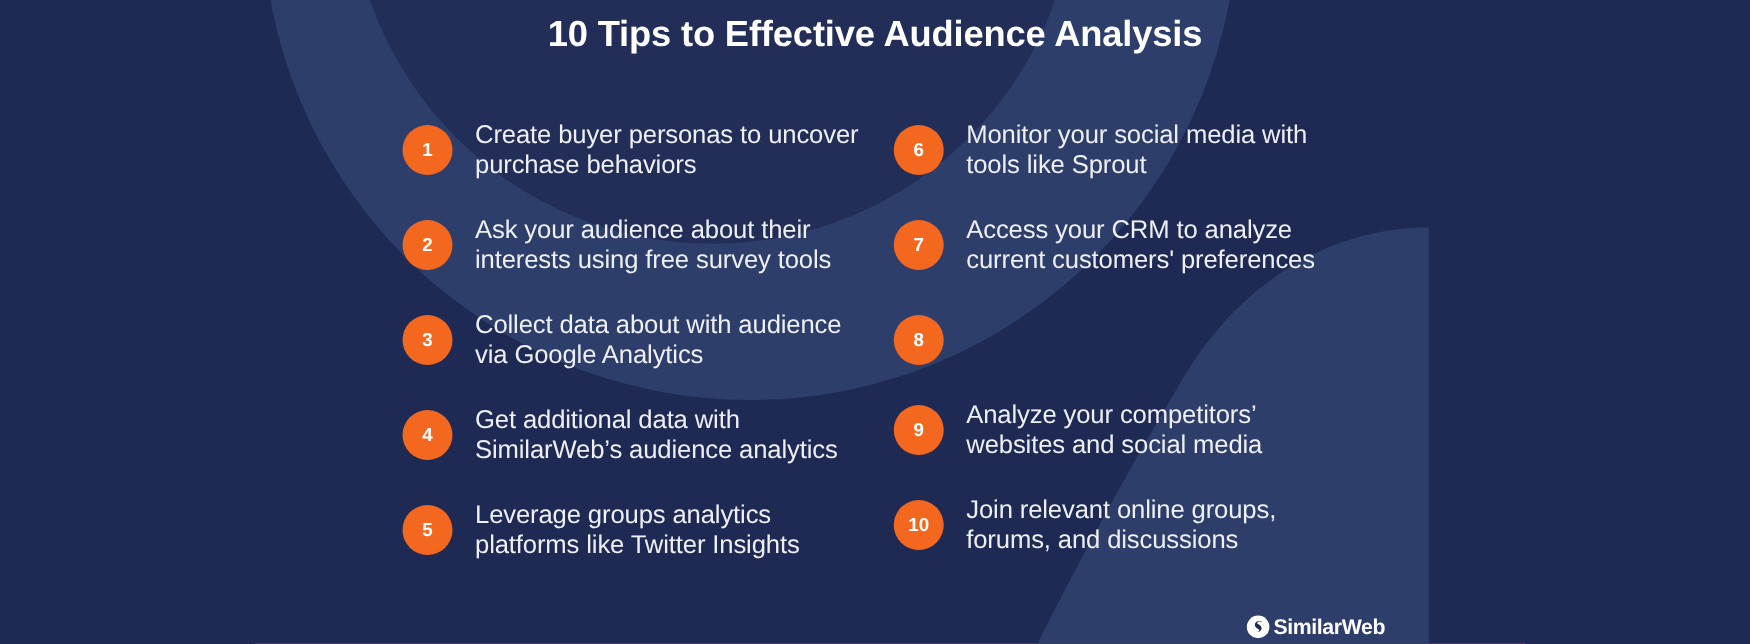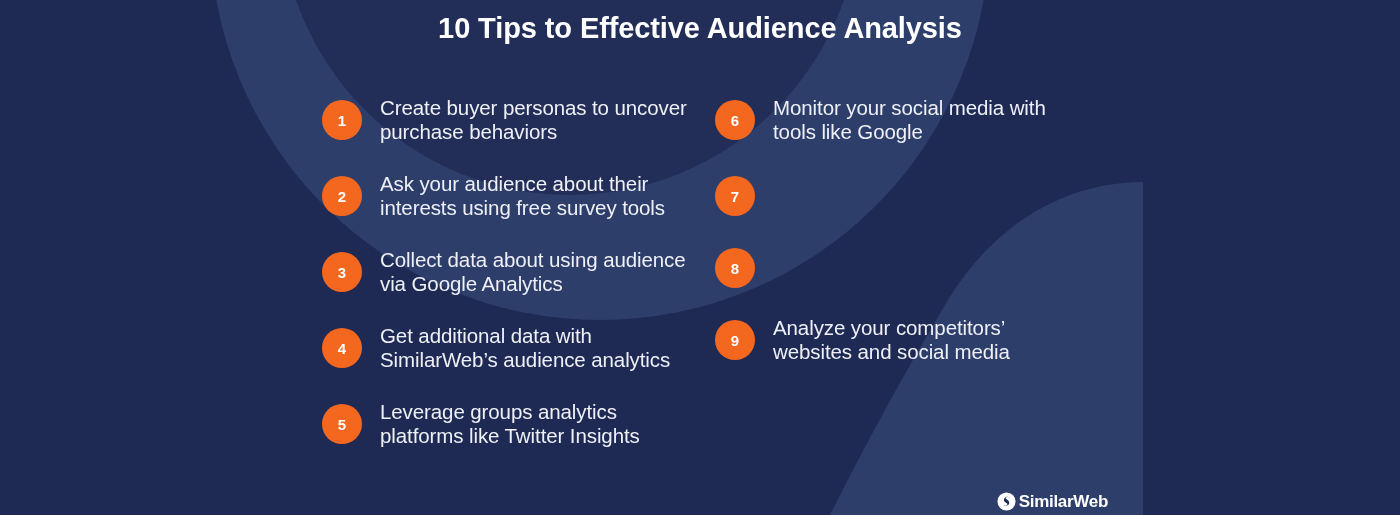--- a/index.html
+++ b/index.html
@@ -138,46 +138,51 @@
       <div class="tip">
         <div class="badge">1</div>
         <div class="tip-text">Create buyer personas to uncover purchase behaviors</div>
       </div>
       <div class="tip">
         <div class="badge">2</div>
         <div class="tip-text">Ask your audience about their interests using free survey tools</div>
       </div>
       <div class="tip">
         <div class="badge">3</div>
-        <div class="tip-text">Collect data about using audience via Google Analytics</div>
+        <div class="tip-text">Collect data about with audience via Google Analytics</div>
       </div>
       <div class="tip">
         <div class="badge">4</div>
         <div class="tip-text">Get additional data with SimilarWeb’s audience analytics</div>
       </div>
       <div class="tip">
         <div class="badge">5</div>
         <div class="tip-text">Leverage groups analytics platforms like Twitter Insights</div>
       </div>
     </div>
 
     <div class="column column-right">
       <div class="tip">
         <div class="badge">6</div>
-        <div class="tip-text">Monitor your social media with tools like Google</div>
+        <div class="tip-text">Monitor your social media with tools like Sprout</div>
       </div>
       <div class="tip">
         <div class="badge">7</div>
+        <div class="tip-text">Access your CRM to analyze current customers' preferences</div>
       </div>
       <div class="tip">
         <div class="badge">8</div>
       </div>
       <div class="tip">
         <div class="badge">9</div>
         <div class="tip-text">Analyze your competitors’ websites and social media</div>
+      </div>
+      <div class="tip">
+        <div class="badge">10</div>
+        <div class="tip-text">Join relevant online groups, forums, and discussions</div>
       </div>
     </div>
 
   </div>
 
   <div class="logo">
     <svg class="logo-mark" viewBox="0 0 40 40" xmlns="http://www.w3.org/2000/svg">
       <circle cx="20" cy="20" r="19" fill="#ffffff"></circle>
       <path d="M26.5 11.5c-3.2-2.2-7.6-1.8-10.2 0.9-2.1 2.2-2.3 5.3-0.6 7.6 1.3 1.8 3.6 2.6 5.2 3.9 1.3 1.1 1.4 2.6 0.2 3.6-1.6 1.3-4.3 1.2-6.2 0.1-0.7-0.4-1.3-0.9-1.9-1.5 2.9 3.2 7.9 3.5 10.9 0.6 2.3-2.2 2.5-5.6 0.5-8-1.4-1.7-3.7-2.4-5.2-3.8-1.1-1.0-1.0-2.4 0.2-3.3 1.6-1.2 4.2-1.0 5.9 0.1 0.5 0.3 0.9 0.6 1.2 0.9z" fill="#1e2a54"></path>
     </svg>

